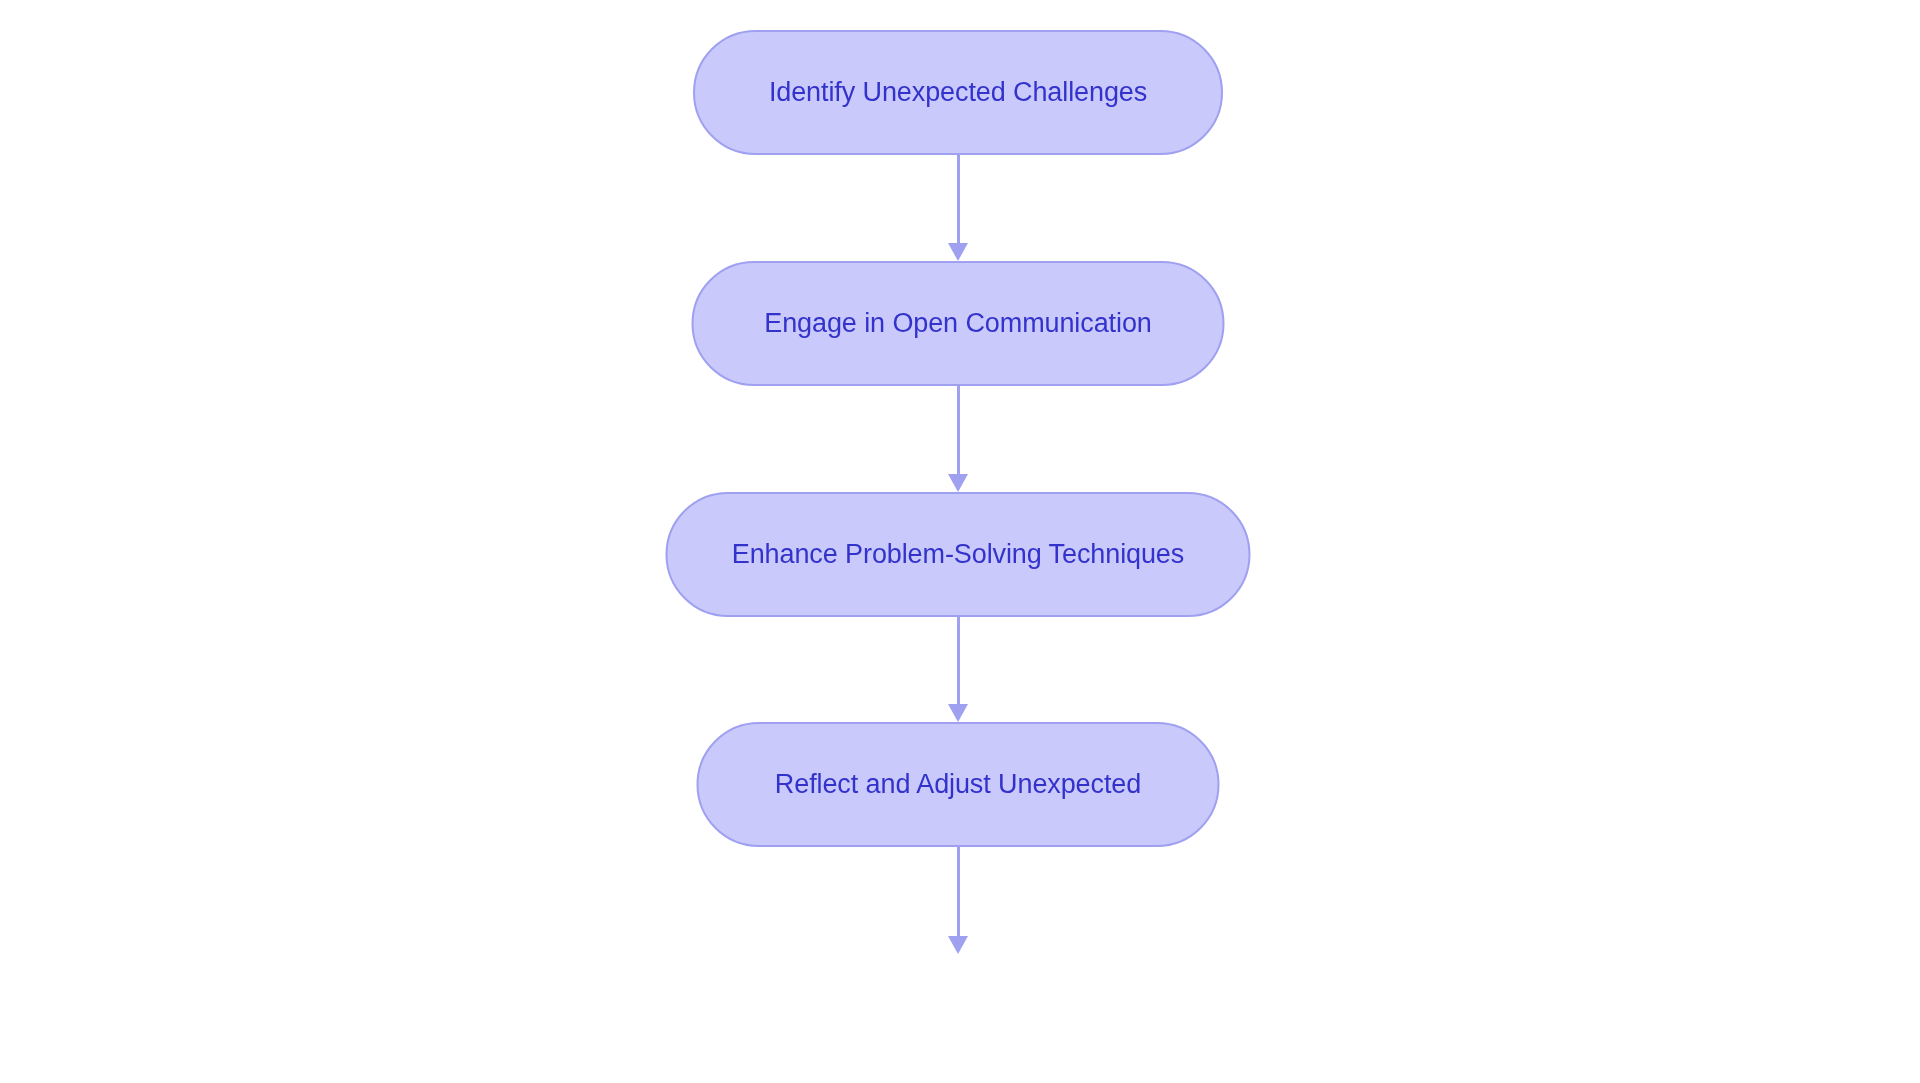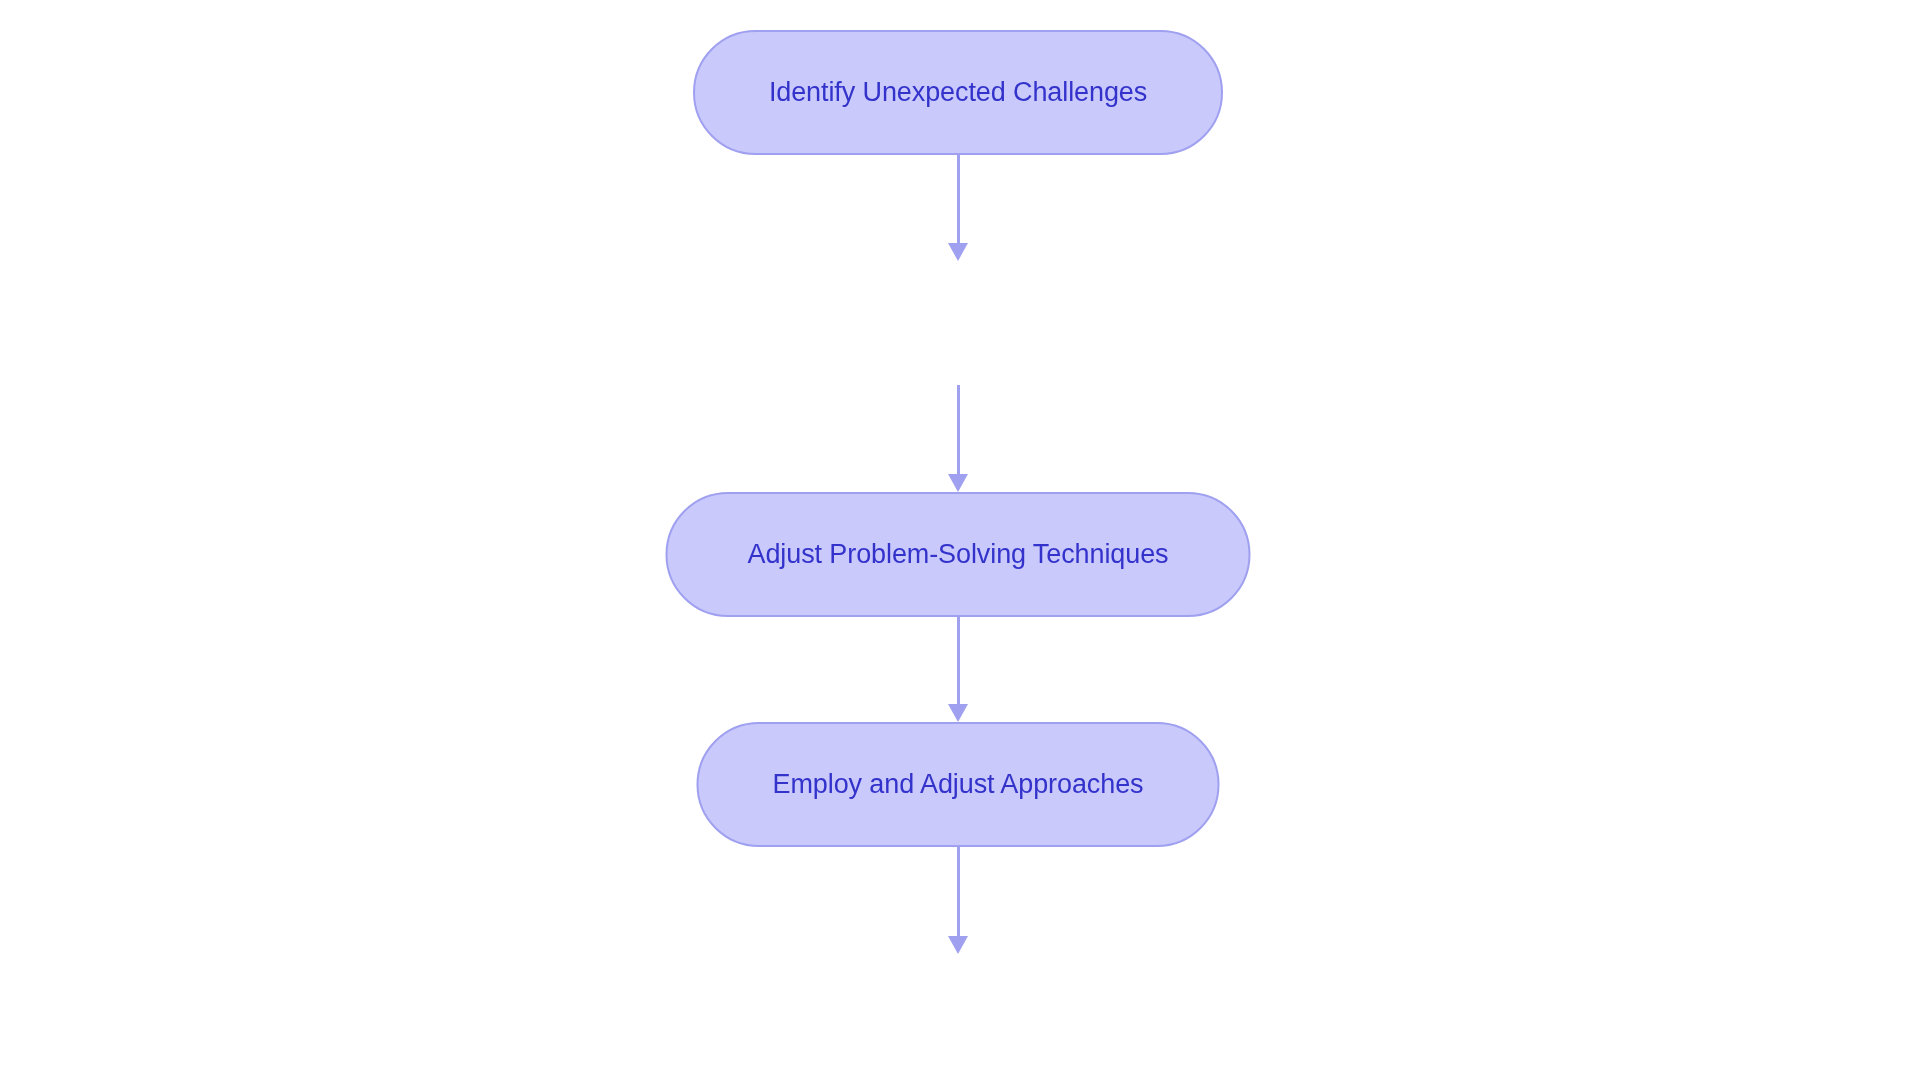--- a/index.html
+++ b/index.html
@@ -92,24 +92,27 @@
 
     <div class="edge" style="left:958px; top:830px; height:108px;">
       <div class="edge-line" style="height:90px;"></div>
       <div class="edge-arrow" style="top:90px;"></div>
     </div>
 
     <div class="node" style="left:958px; top:14px; width:530px;">
       <span class="node-label">Identify Unexpected Challenges</span>
     </div>
 
+    <div class="node" style="left:958px; top:245px; width:533px;">
+      <span class="node-label">Engage in Open Communication</span>
+    </div>
 
     <div class="node" style="left:958px; top:476px; width:585px;">
-      <span class="node-label">Adjust Problem-Solving Techniques</span>
+      <span class="node-label">Enhance Problem-Solving Techniques</span>
     </div>
 
     <div class="node" style="left:958px; top:706px; width:523px;">
-      <span class="node-label">Employ and Adjust Approaches</span>
+      <span class="node-label">Reflect and Adjust Unexpected</span>
     </div>
 
 
   </div>
 </div>
 
 </body></html>

